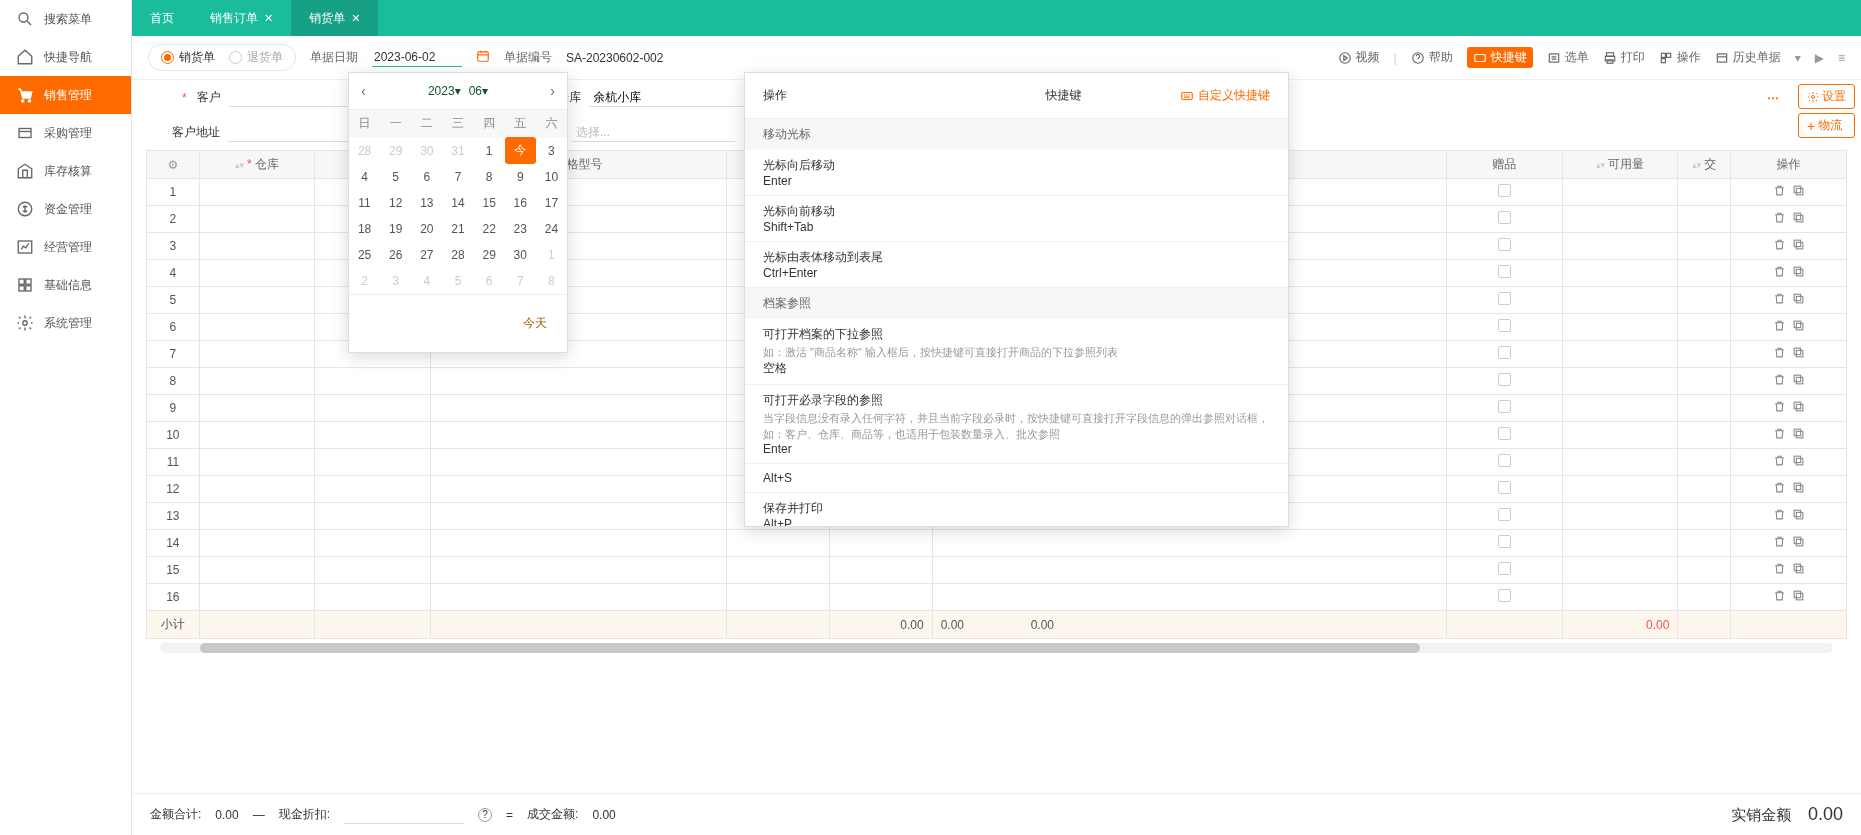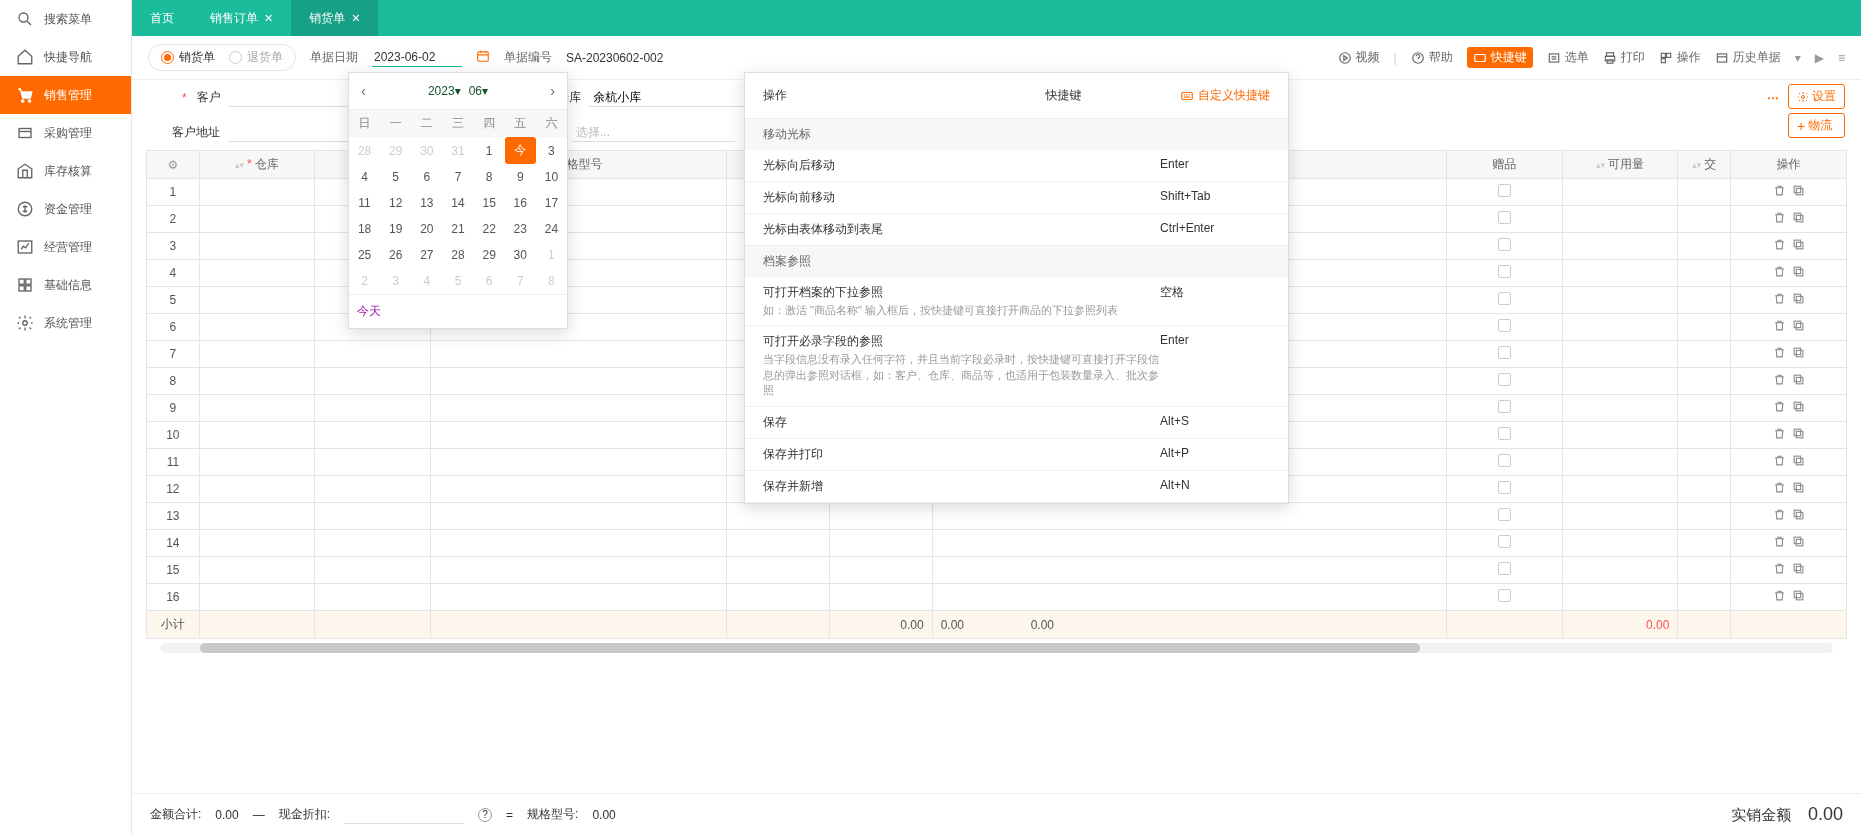--- a/index.html
+++ b/index.html
@@ -33,21 +33,21 @@
 .tool-item.active { background: #ff6a00; color: #fff; padding: 2px 6px; border-radius: 3px; }
 .tool-icon { width: 14px; height: 14px; }
 
 .form-row { display: flex; align-items: center; padding: 8px 20px; gap: 20px; position: relative; }
 .form-field { display: flex; align-items: center; gap: 8px; }
 .req { color: #ff4d4f; margin-right: 2px; }
 .text-input { border: none; border-bottom: 1px solid #ddd; padding: 2px 4px; min-width: 120px; font-size: 12px; }
 .text-input::placeholder { color: #bbb; }
 .dots { color: #ff6a00; font-weight: bold; letter-spacing: 2px; cursor: pointer; }
 
-.right-buttons { position: absolute; right: 16px; top: 4px; display: flex; flex-direction: column; gap: 4px; }
+.right-buttons { position: absolute; right: 6px; top: 4px; display: flex; flex-direction: column; gap: 4px; }
 .btn-outline { border: 1px solid #ff6a00; color: #ff6a00; background: #fff; padding: 3px 8px; border-radius: 3px; cursor: pointer; font-size: 12px; display: flex; align-items: center; gap: 3px; }
 
 .table-wrap { flex: 1; overflow: auto; position: relative; padding: 0 14px; }
 table { border-collapse: collapse; width: 100%; }
 th, td { border: 1px solid #e5e5e5; padding: 5px 8px; text-align: center; font-size: 12px; white-space: nowrap; }
 th { background: #f7f7f7; color: #666; font-weight: normal; position: relative; }
 th .sort { color: #ccc; font-size: 9px; margin-right: 3px; }
 th .req-th { color: #ff4d4f; }
 td { height: 26px; color: #555; }
 tr.subtotal td { background: #fdf6ec; }
@@ -59,28 +59,28 @@
 .calendar-popup { position: absolute; top: 72px; left: 348px; width: 220px; background: #fff; border: 1px solid #ddd; box-shadow: 0 4px 16px rgba(0,0,0,.15); z-index: 50; }
 .cal-header { display: flex; align-items: center; justify-content: space-between; padding: 10px 12px; border-bottom: 1px solid #eee; }
 .cal-nav { cursor: pointer; color: #666; font-size: 14px; }
 .cal-title { display: flex; gap: 8px; color: #14532d; font-weight: 500; }
 .cal-grid { width: 100%; border-collapse: collapse; }
 .cal-grid th, .cal-grid td { border: none; padding: 5px 0; text-align: center; font-size: 12px; width: 28px; }
 .cal-grid th { color: #888; font-weight: normal; }
 .cal-grid td { cursor: pointer; }
 .cal-grid td.other { color: #ccc; }
 .cal-grid td.today { background: #ff6a00; color: #fff; border-radius: 3px; }
-.cal-footer { text-align: left; padding: 8px; border-top: 1px solid #eee; color: #a21caf; cursor: pointer; }
+.cal-footer { text-align: right; padding: 20px; border-top: 1px solid #eee; color: #a16207; cursor: pointer; }
 
 .shortcut-panel { position: absolute; top: 72px; left: 744px; width: 545px; background: #fff; border: 1px solid #ddd; box-shadow: 0 4px 16px rgba(0,0,0,.15); z-index: 50; max-height: 455px; display: flex; flex-direction: column; }
 .sc-header { display: flex; justify-content: space-between; padding: 14px 18px; border-bottom: 1px solid #eee; }
 .sc-header .custom { color: #ff6a00; display: flex; align-items: center; gap: 4px; }
 .sc-body { overflow-y: auto; flex: 1; }
 .sc-section { background: #f7f7f7; padding: 7px 18px; color: #666; }
-.sc-row { display: flex; padding: 7px 18px; border-bottom: 1px solid #f0f0f0; }
+.sc-row { display: flex; padding: 7px 18px; border-bottom: 1px solid #f0f0f0; flex-direction: column; }
 .sc-desc { flex: 1; }
 .sc-desc .sub { color: #999; font-size: 11px; margin-top: 2px; line-height: 1.4; }
 .sc-key { width: 110px; }
 
 .footer { display: flex; align-items: center; padding: 10px 18px; gap: 14px; border-top: 1px solid #eee; justify-content: space-between; }
 .footer .val { font-weight: 500; }
 .footer .help-icon { border: 1px solid #999; border-radius: 50%; width: 14px; height: 14px; display: inline-flex; align-items: center; justify-content: center; font-size: 10px; }
 .footer-right { margin-left: auto; font-size: 15px; color: #333; }
 .hscroll { height: 10px; background: #f2f2f2; margin: 4px 14px 0; border-radius: 5px; position: relative; }
 .hscroll-thumb { position: absolute; left: 40px; width: 1220px; height: 10px; background: #c8c8c8; border-radius: 5px; }
@@ -621,21 +621,21 @@
     </div>
 
     <div class="footer">
       <span>金额合计:</span>
       <span class="val">0.00</span>
       <span>—</span>
       <span>现金折扣:</span>
       <input class="text-input" style="width: 80px;">
       <span class="help-icon">?</span>
       <span>=</span>
-      <span>规格型号:</span>
+      <span>成交金额:</span>
       <span class="val">0.00</span>
       <div class="footer-right">
         <span>实销金额</span>
         &nbsp;&nbsp;
         <span style="font-size:18px">0.00</span>
       </div>
     </div>
   </div>
 
   <div class="calendar-popup">
@@ -760,23 +760,20 @@
           <div class="sc-key">空格</div>
         </div>
         <div class="sc-row">
           <div class="sc-desc">
             <div>可打开必录字段的参照</div>
             <div class="sub">当字段信息没有录入任何字符，并且当前字段必录时，按快捷键可直接打开字段信息的弹出参照对话框，如：客户、仓库、商品等，也适用于包装数量录入、批次参照</div>
           </div>
           <div class="sc-key">Enter</div>
         </div>
         <div class="sc-row">
-          <div class="sc-desc">
-            <div>保存</div>
-          </div>
           <div class="sc-key">Alt+S</div>
         </div>
         <div class="sc-row">
           <div class="sc-desc">
             <div>保存并打印</div>
           </div>
           <div class="sc-key">Alt+P</div>
         </div>
         <div class="sc-row">
           <div class="sc-desc">

